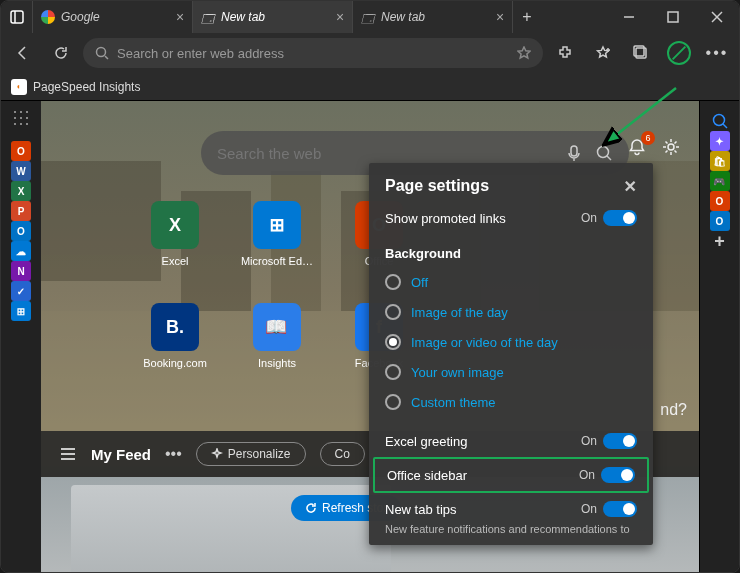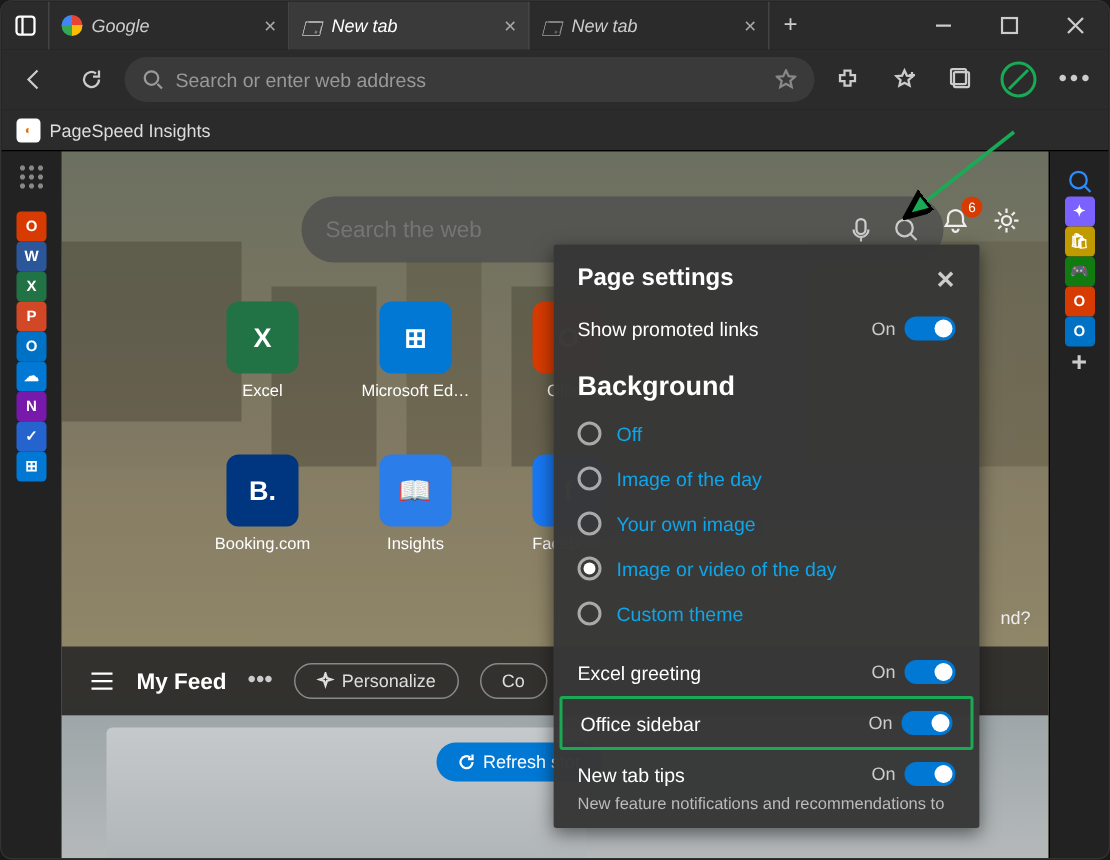--- a/index.html
+++ b/index.html
@@ -57,30 +57,30 @@
   .refresh-btn { position:absolute; top: 18px; left: 250px; background:#0078d4; color:#fff; font-size:12px; padding: 6px 14px; border-radius: 15px; display:flex;align-items:center;gap:5px;}
   
   .settings-panel { position:absolute; top: 62px; right: 46px; width: 284px; background: rgba(55,55,55,0.98); color:#fff; padding: 14px 16px 10px; font-size: 13px; border-radius: 2px; box-shadow: 0 4px 12px rgba(0,0,0,0.5);}
   .sp-title { font-size: 16px; font-weight: 600; margin-bottom: 6px; display:flex; justify-content:space-between;}
   .sp-close { color:#ccc; font-size:16px;}
   .sp-row { display:flex; align-items:center; justify-content:space-between; padding: 8px 0;}
   .sp-row-left { display:flex; align-items:center; gap:6px;}
   .sp-on { color:#ccc; font-size:12px;}
   .toggle { width: 34px; height: 16px; background: #0078d4; border-radius: 8px; position:relative;}
   .toggle::after { content:""; position:absolute; right:2px; top:2px; width:12px;height:12px;background:#fff;border-radius:50%;}
-  .sp-sec-title { font-weight:600; margin: 12px 0 6px; font-size:18px;}
+  .sp-sec-title { font-weight:600; margin: 12px 0 6px; font-size:13px;}
   .radio-row { display:flex; align-items:center; gap:10px; padding: 7px 0; font-size: 13px; color:#0ea5e9;}
   .radio { width:16px;height:16px;border:2px solid #aaa;border-radius:50%;position:relative;}
   .radio.sel::after{content:"";position:absolute;top:2px;left:2px;width:8px;height:8px;background:#fff;border-radius:50%;}
   .sp-note { font-size: 11px; color:#bbb; margin-top:-2px;}
   .highlight-box { border: 2px solid #1aaa55; margin: 0 -12px; padding: 0 12px; border-radius:2px;}
   
   .arrow { position:absolute; top: 82px; right: 58px; pointer-events:none;}
   
-  .bg-text { position:absolute; right: 12px; bottom: 155px; color:#eee; font-size:12px;}
+  .bg-text { position:absolute; right: 12px; bottom: 155px; color:#eee; font-size:16px;}
   
   svg { stroke: currentColor; fill: none; stroke-width: 1.5; }
 </style>
 </head>
 <body>
 
 <div class="titlebar">
   <div class="tab-icon-btn">
     <svg width="14" height="14">
         <rect x="1" y="1" width="12" height="12" rx="2"></rect>
@@ -306,26 +306,26 @@
       <div id="bg-options">
           <div class="radio-row">
             <div class="radio"></div>
             <span>Off</span>
           </div>
           <div class="radio-row">
             <div class="radio"></div>
             <span>Image of the day</span>
           </div>
           <div class="radio-row">
+            <div class="radio sel"></div>
+            <span>Image or video of the day</span>
+          </div>
+          <div class="radio-row">
             <div class="radio"></div>
             <span>Your own image</span>
-          </div>
-          <div class="radio-row">
-            <div class="radio sel"></div>
-            <span>Image or video of the day</span>
           </div>
           <div class="radio-row">
             <div class="radio"></div>
             <span>Custom theme</span>
           </div>
         </div>
       <div class="sp-row" style="margin-top:8px">
         <span>Excel greeting</span>
         <div class="sp-row-left">
           <span class="sp-on">On</span>

